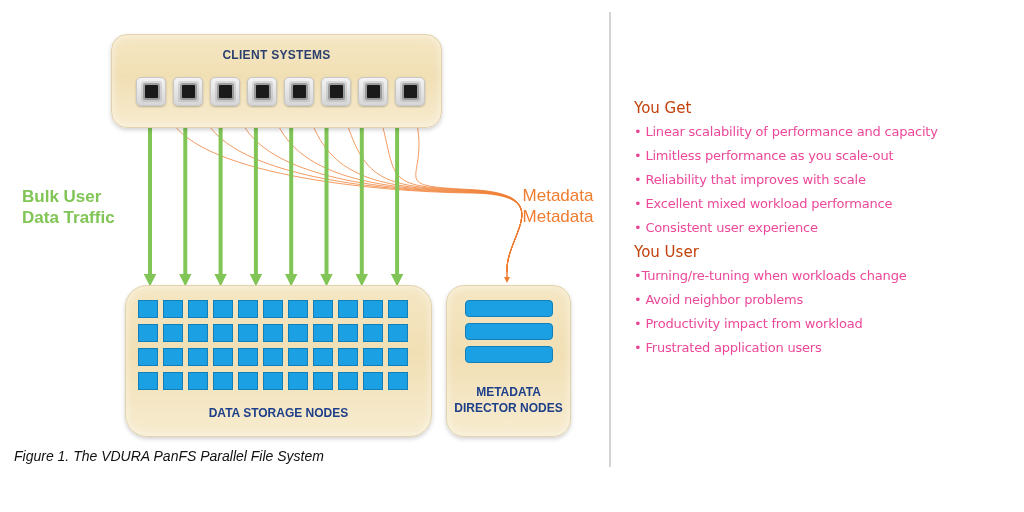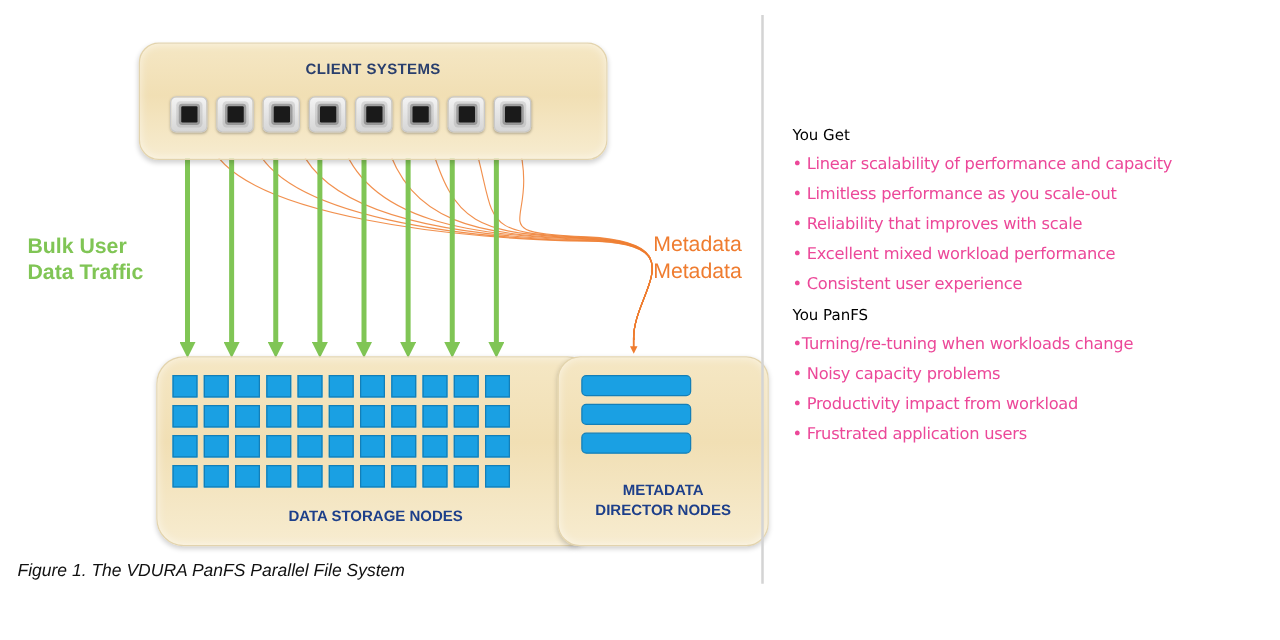--- a/index.html
+++ b/index.html
@@ -5,21 +5,20 @@
   html, body { margin: 0; padding: 0; background: #ffffff; }
   body { width: 1024px; height: 512px; position: relative; overflow: hidden; font-family: "Liberation Sans", sans-serif; }
   .abs { position: absolute; }
 
   .tan-box {
     position: absolute;
     background: linear-gradient(180deg, #f5e7c4 0%, #f1dfb4 45%, #f7ecd0 100%);
     border: 1px solid #e2d3ad;
     border-radius: 18px;
     box-shadow: 0 2px 4px rgba(0,0,0,0.18), inset 0 0 8px rgba(255,255,255,0.6);
-    padding-left: 44px;
   }
   #client-box { left: 111px; top: 34px; width: 329px; height: 92px; border-radius: 16px; }
   #storage-box { left: 125px; top: 285px; width: 305px; height: 150px; border-radius: 22px; }
   #meta-box { left: 446px; top: 285px; width: 123px; height: 150px; }
 
   .box-title { position: absolute; left: 0; right: 0; text-align: center; color: #2a3f6d; font-weight: bold; }
   #client-title { top: 13px; font-size: 12px; letter-spacing: 0.3px; }
   #storage-title { bottom: 16px; font-size: 12px; color: #1d3f8a; }
   #meta-title { bottom: 20px; font-size: 12px; line-height: 16px; color: #1d3f8a; }
 
@@ -41,21 +40,21 @@
 
   .meta-bars { position: absolute; left: 18px; top: 14px; display: flex; flex-direction: column; gap: 6px; }
   .meta-bar { width: 86px; height: 15px; background: #1aa0e3; border: 1px solid #137fb8; border-radius: 4px; }
 
   #bulk-label { left: 22px; top: 186px; width: 120px; text-align: left; color: #80c555; font-weight: bold; font-size: 17px; line-height: 21px; }
   #meta-label { left: 508px; top: 185px; width: 100px; text-align: center; color: #ef7c2f; font-size: 17px; line-height: 21px; }
 
   #divider { left: 609px; top: 12px; width: 2px; height: 455px; background: #d4d4d4; }
 
   #right-panel { left: 634px; top: 96px; width: 380px; }
-  .heading { color: #000000; font-size: 12px; line-height: 24px; font-family: "DejaVu Sans", sans-serif; }
+  .heading { color: #c2410c; font-size: 15px; line-height: 24px; font-family: "DejaVu Sans", sans-serif; }
   .item { color: #ec4899; font-size: 13px; line-height: 24px; font-family: "DejaVu Sans", sans-serif; white-space: nowrap; letter-spacing: -0.2px; }
 
   #caption { left: 14px; top: 448px; font-family: "Liberation Sans", sans-serif; font-style: italic; font-size: 14px; color: #111; }
 
   svg#flows { position: absolute; left: 0; top: 0; }
 </style>
 </head>
 <body>
 
 <svg id="flows" width="1024" height="512">
@@ -192,22 +191,22 @@
 
 <div id="right-panel" class="abs">
   <div class="heading">You Get</div>
   <div>
     <div class="item">• Linear scalability of performance and capacity</div>
     <div class="item">• Limitless performance as you scale-out</div>
     <div class="item">• Reliability that improves with scale</div>
     <div class="item">• Excellent mixed workload performance</div>
     <div class="item">• Consistent user experience</div>
   </div>
-  <div class="heading">You PanFS</div>
+  <div class="heading">You User</div>
   <div>
     <div class="item">•Turning/re-tuning when workloads change</div>
-    <div class="item">• Noisy capacity problems</div>
+    <div class="item">• Avoid neighbor problems</div>
     <div class="item">• Productivity impact from workload</div>
     <div class="item">• Frustrated application users</div>
   </div>
 </div>
 
 <div id="caption" class="abs">Figure 1. The VDURA PanFS Parallel File System</div>
 
 </body></html>

